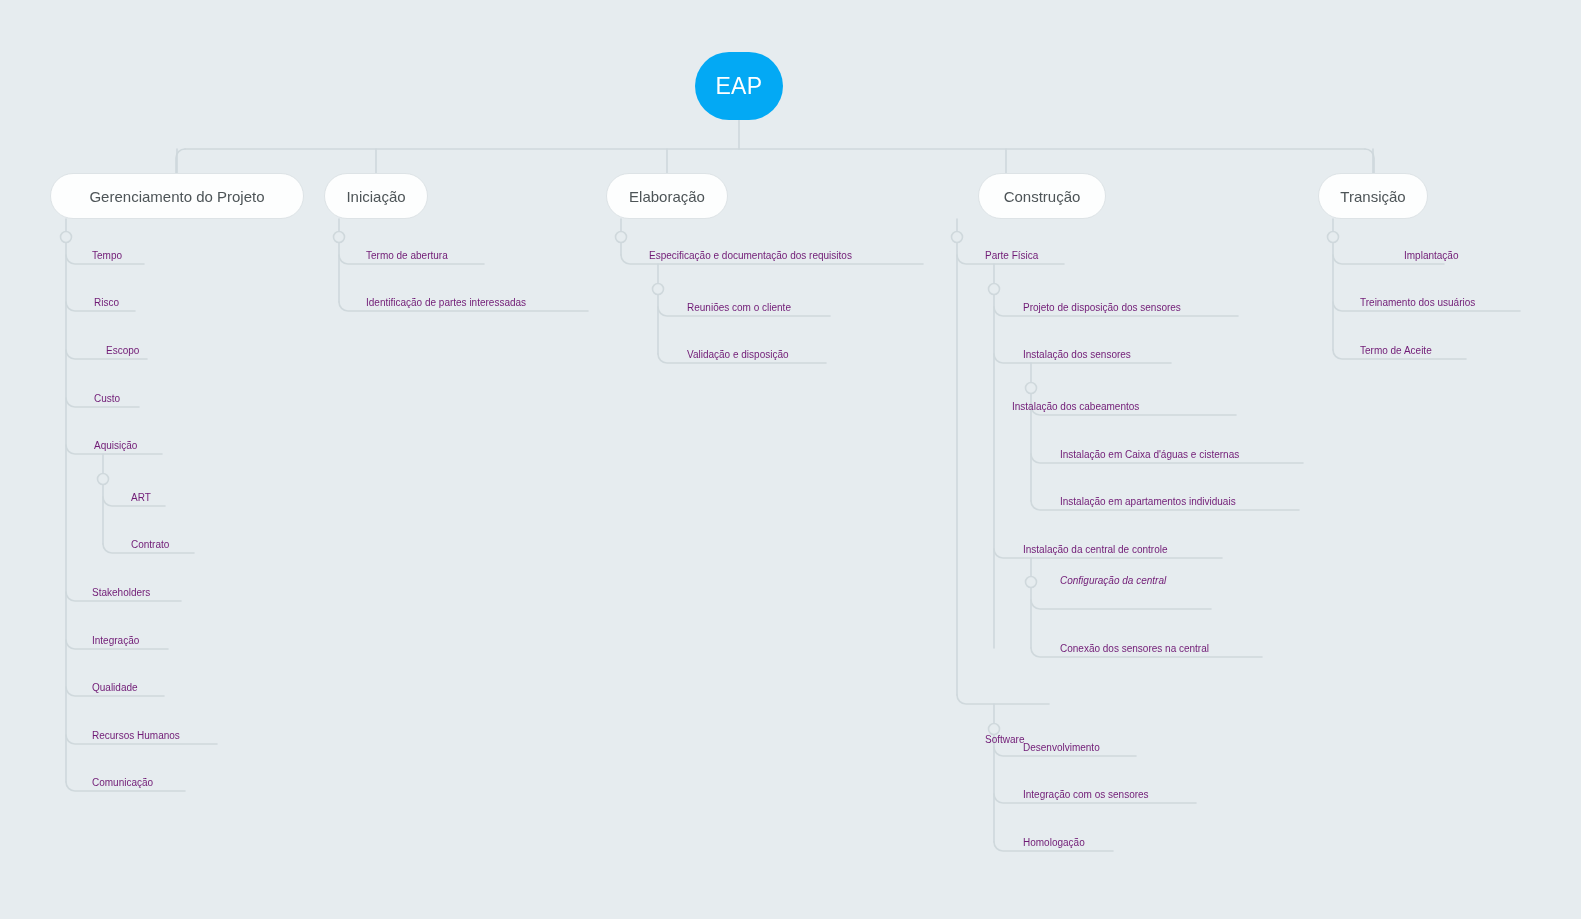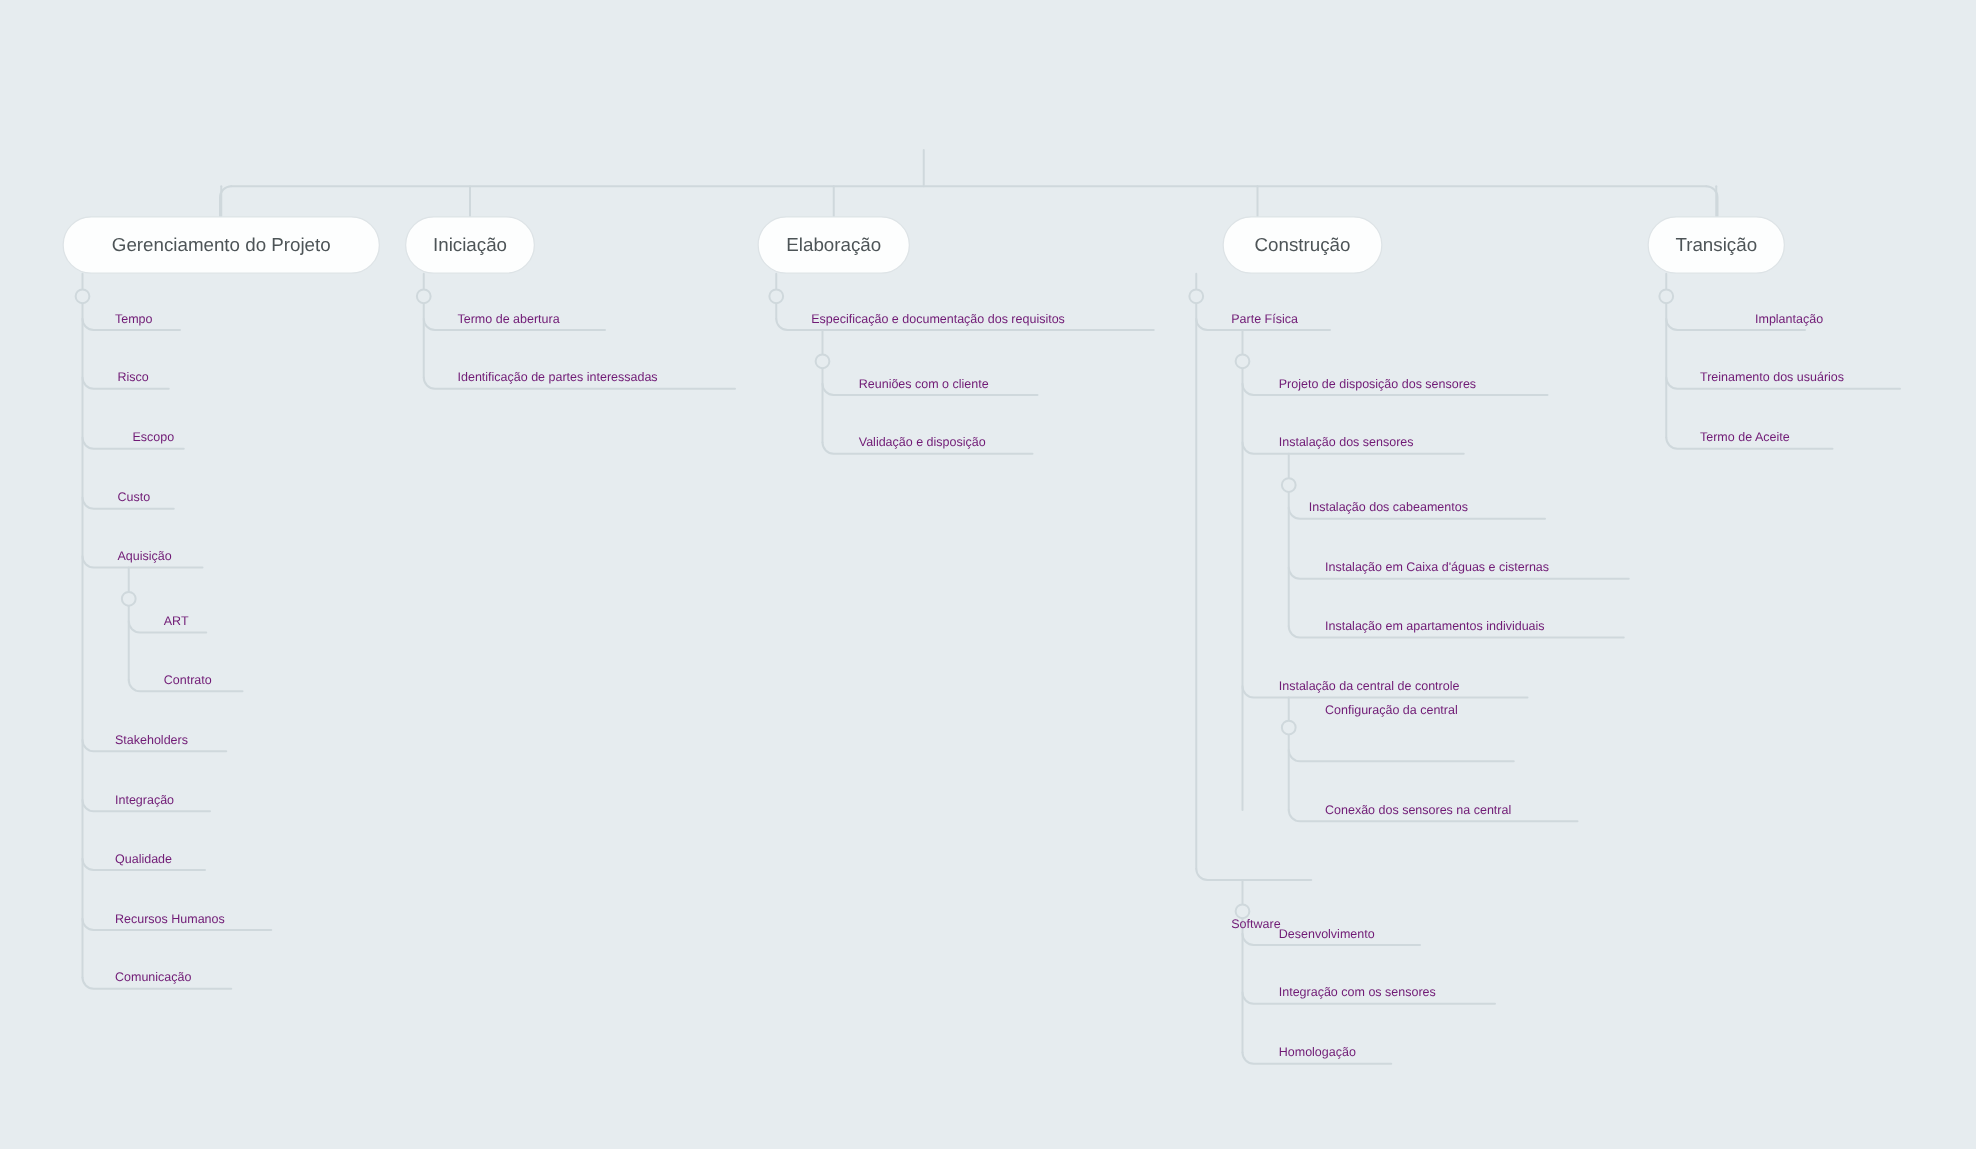--- a/index.html
+++ b/index.html
@@ -135,20 +135,23 @@
       <path d="M 1365 149 A 9 9 0 0 1 1374 158 L 1374 173" stroke="#cfd8dc" stroke-width="1.6" fill="none" stroke-linecap="round"></path>
       <path d="M 1373 149 L 1373 173" stroke="#cfd8dc" stroke-width="1.6" fill="none" stroke-linecap="round"></path>
       <path d="M 1333 219 L 1333 231" stroke="#cfd8dc" stroke-width="1.6" fill="none" stroke-linecap="round"></path>
       <circle cx="1333" cy="237" r="5.5" stroke="#cfd8dc" stroke-width="1.6" fill="#e6ecef"></circle>
       <path d="M 1333 255 A 9 9 0 0 0 1342 264 L 1444 264" stroke="#cfd8dc" stroke-width="1.6" fill="none" stroke-linecap="round"></path>
       <path d="M 1333 302 A 9 9 0 0 0 1342 311 L 1520 311" stroke="#cfd8dc" stroke-width="1.6" fill="none" stroke-linecap="round"></path>
       <path d="M 1333 350 A 9 9 0 0 0 1342 359 L 1466 359" stroke="#cfd8dc" stroke-width="1.6" fill="none" stroke-linecap="round"></path>
       <path d="M 1333 243 L 1333 350" stroke="#cfd8dc" stroke-width="1.6" fill="none" stroke-linecap="round"></path>
     </svg>
 
+  <div class="root-node" style="left: 695px; top: 52px; width: 88px; height: 68px;">
+    <span>EAP</span>
+  </div>
 
   <div id="branch-nodes">
       <div class="pill-node" style="left: 50px; top: 173px; width: 254px;">
         <span>Gerenciamento do Projeto</span>
       </div>
       <div class="pill-node" style="left: 324px; top: 173px; width: 104px;">
         <span>Iniciação</span>
       </div>
       <div class="pill-node" style="left: 606px; top: 173px; width: 122px;">
         <span>Elaboração</span>
@@ -174,25 +177,25 @@
       <div class="leaf-label" style="left: 92px; top: 731px;"><span>Recursos Humanos</span></div>
       <div class="leaf-label" style="left: 92px; top: 778px;"><span>Comunicação</span></div>
       <div class="leaf-label" style="left: 366px; top: 251px;"><span>Termo de abertura</span></div>
       <div class="leaf-label" style="left: 366px; top: 298px;"><span>Identificação de partes interessadas</span></div>
       <div class="leaf-label" style="left: 649px; top: 251px;"><span>Especificação e documentação dos requisitos</span></div>
       <div class="leaf-label" style="left: 687px; top: 303px;"><span>Reuniões com o cliente</span></div>
       <div class="leaf-label" style="left: 687px; top: 350px;"><span>Validação e disposição</span></div>
       <div class="leaf-label" style="left: 985px; top: 251px;"><span>Parte Física</span></div>
       <div class="leaf-label" style="left: 1023px; top: 303px;"><span>Projeto de disposição dos sensores</span></div>
       <div class="leaf-label" style="left: 1023px; top: 350px;"><span>Instalação dos sensores</span></div>
-      <div class="leaf-label" style="left: 1047px; top: 402px;"><span>Instalação dos cabeamentos</span></div>
+      <div class="leaf-label" style="left: 1012px; top: 402px;"><span>Instalação dos cabeamentos</span></div>
       <div class="leaf-label" style="left: 1060px; top: 450px;"><span>Instalação em Caixa d'águas e cisternas</span></div>
       <div class="leaf-label" style="left: 1060px; top: 497px;"><span>Instalação em apartamentos individuais</span></div>
       <div class="leaf-label" style="left: 1023px; top: 545px;"><span>Instalação da central de controle</span></div>
-      <div class="leaf-label" style="left: 1060px; top: 564px;"><span>Configuração da central</span></div>
+      <div class="leaf-label" style="left: 1060px; top: 576px; font-style: italic;"><span>Configuração da central</span></div>
       <div class="leaf-label" style="left: 1060px; top: 644px;"><span>Conexão dos sensores na central</span></div>
       <div class="leaf-label" style="left: 985px; top: 691px; margin-top: 44px;"><span>Software</span></div>
       <div class="leaf-label" style="left: 1023px; top: 743px;"><span>Desenvolvimento</span></div>
       <div class="leaf-label" style="left: 1023px; top: 790px;"><span>Integração com os sensores</span></div>
       <div class="leaf-label" style="left: 1023px; top: 838px;"><span>Homologação</span></div>
       <div class="leaf-label" style="left: 1404px; top: 251px;"><span>Implantação</span></div>
       <div class="leaf-label" style="left: 1360px; top: 298px;"><span>Treinamento dos usuários</span></div>
       <div class="leaf-label" style="left: 1360px; top: 346px;"><span>Termo de Aceite</span></div>
     </div>
 

